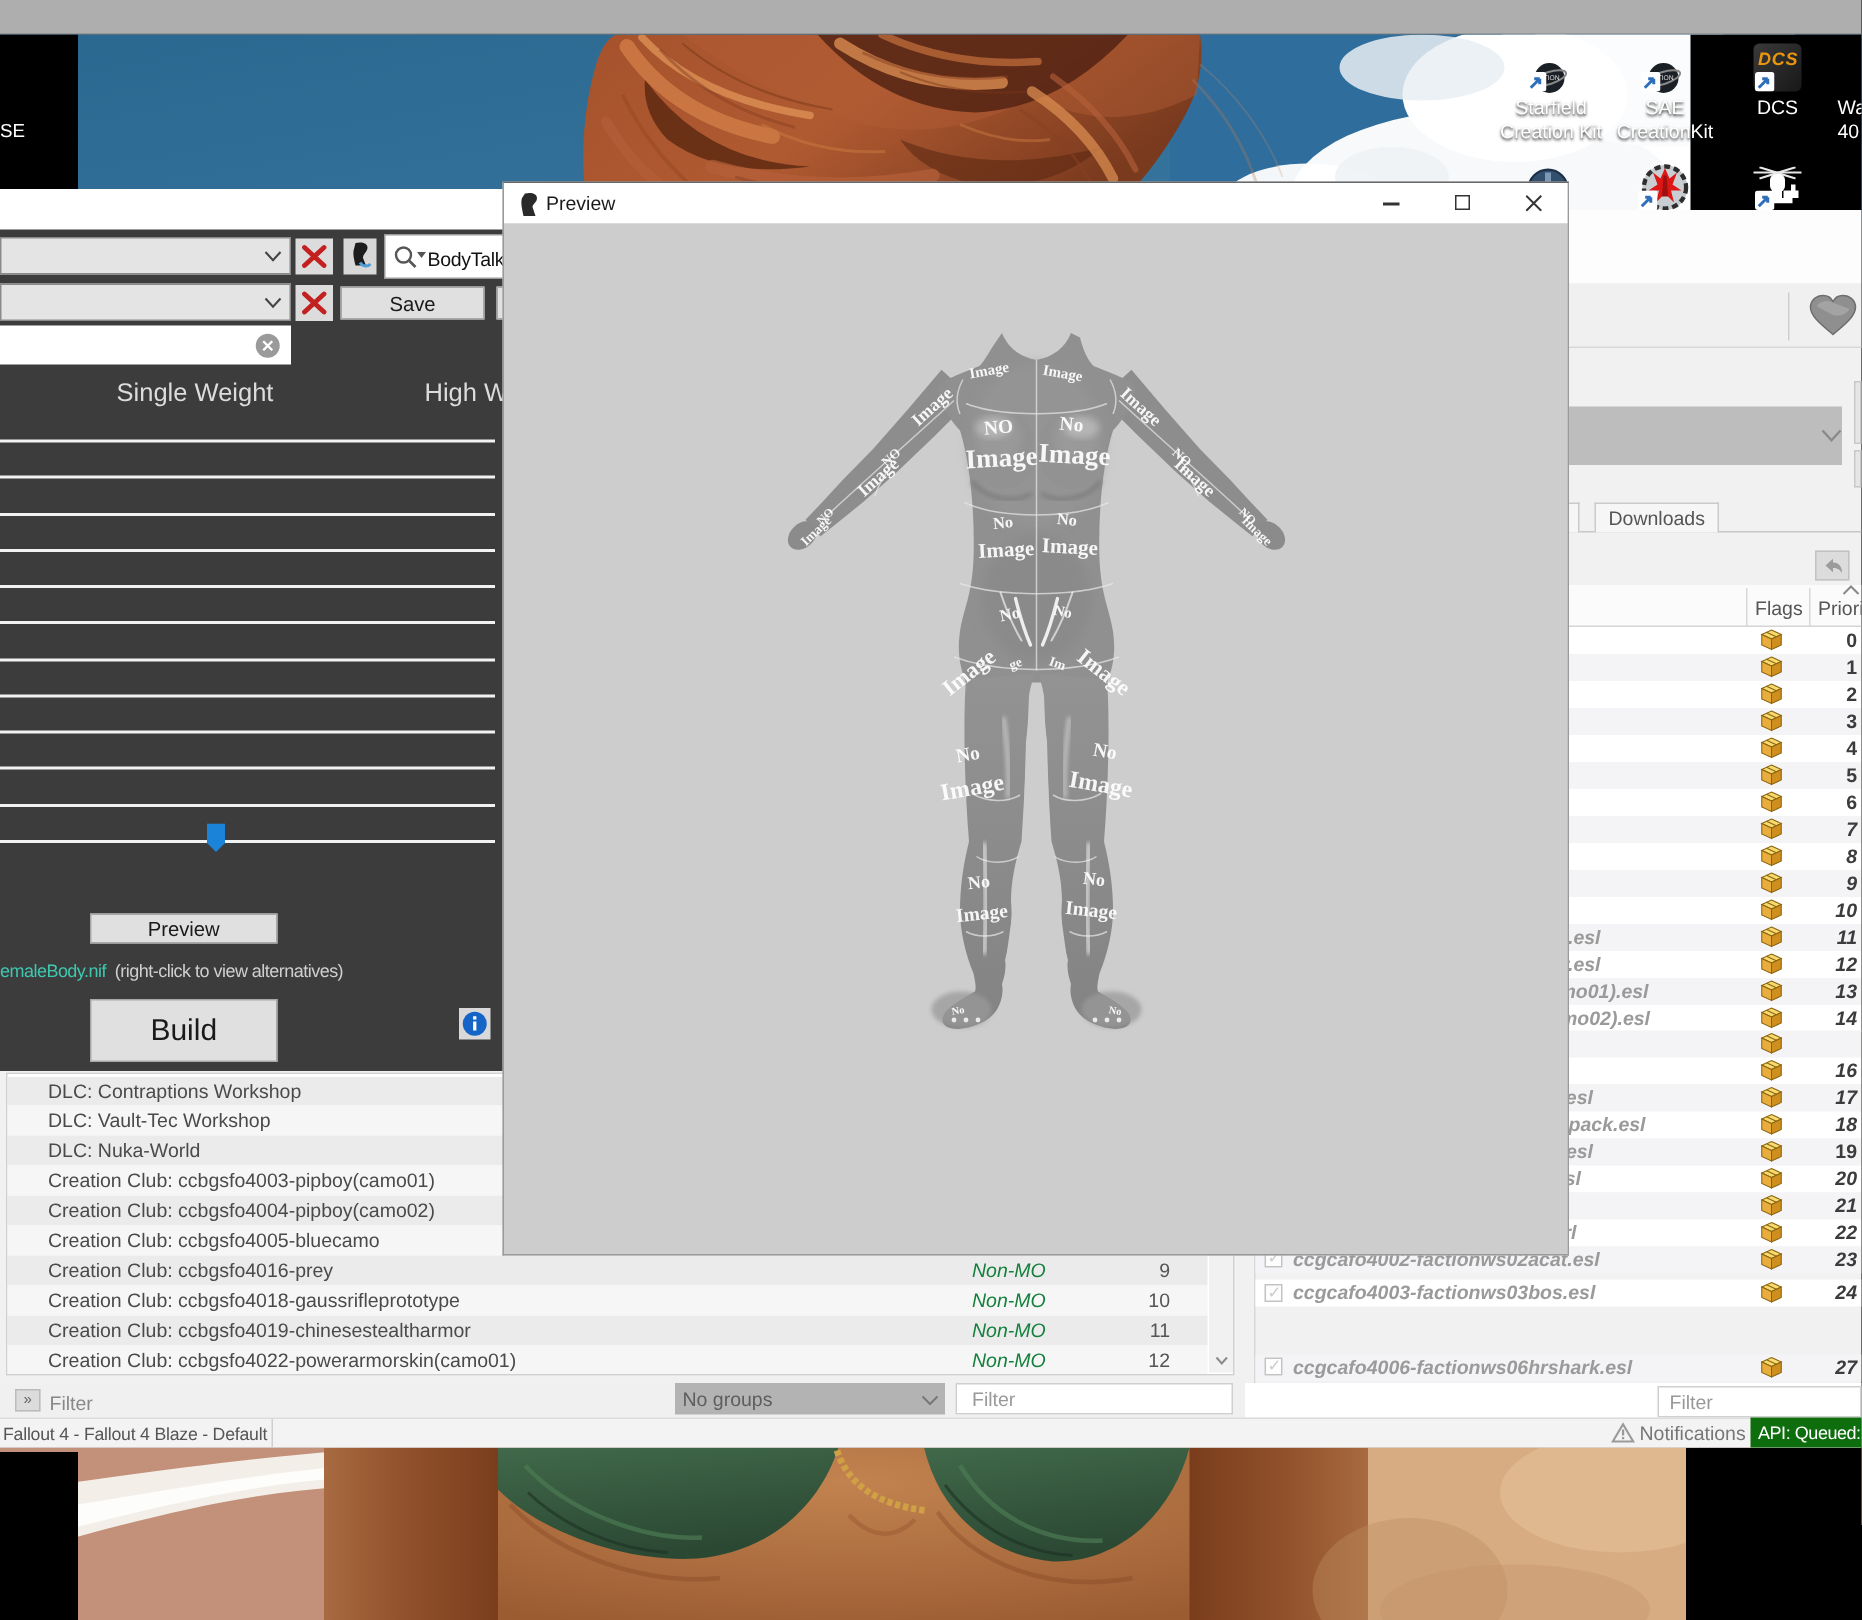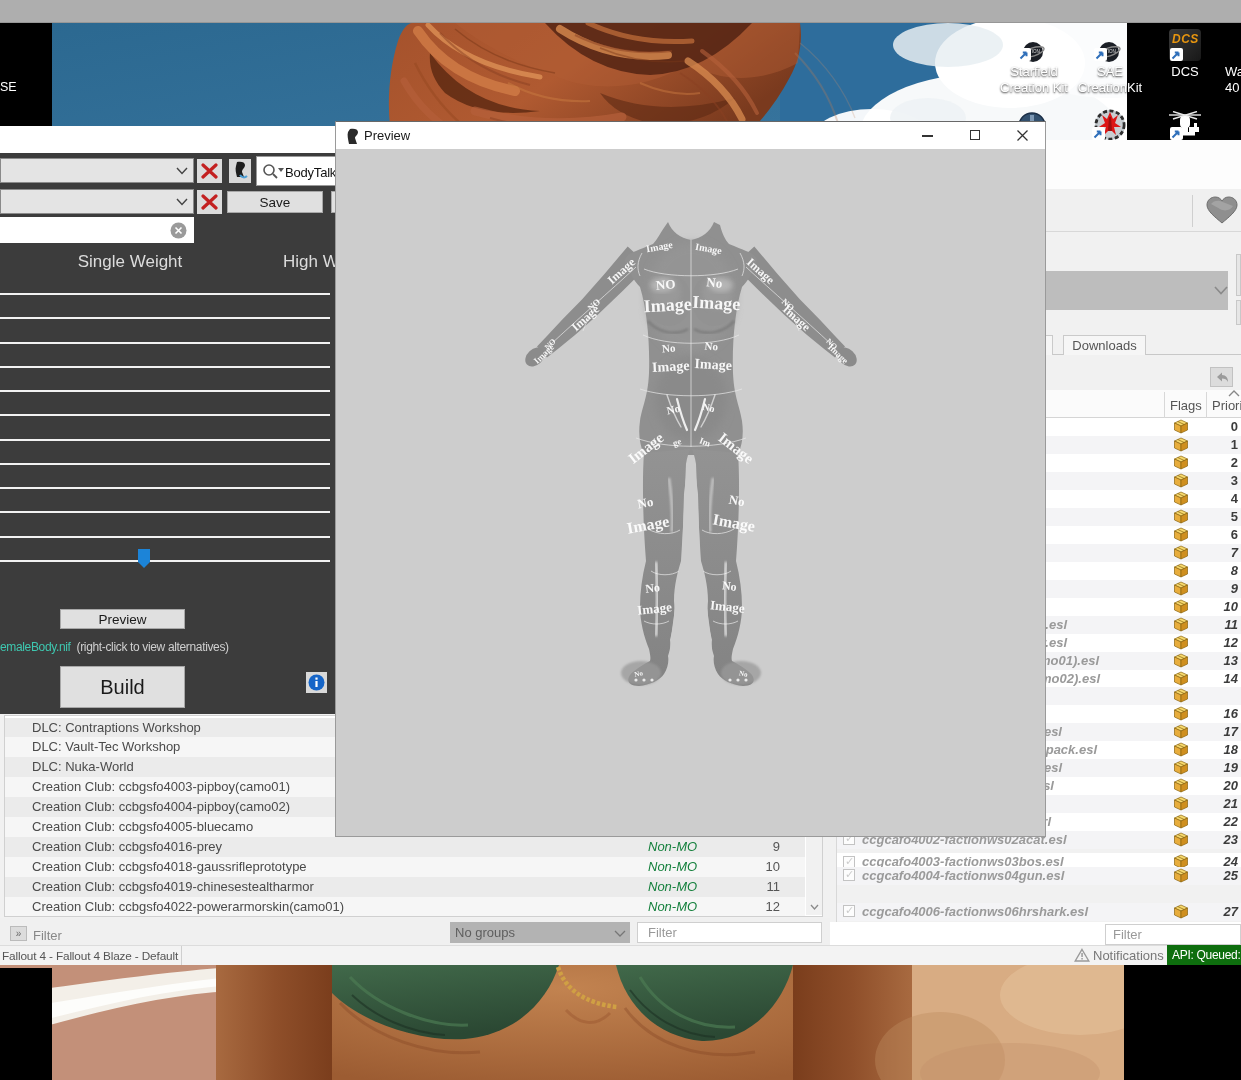--- a/index.html
+++ b/index.html
@@ -459,21 +459,21 @@
       </div>
 <div class="plgrow" style="top:619.2px;background:#f4f4f6;">
         <span class="plgchk"></span>
         <span class="plgname" style="right:179px;">ccbgsfo4019-chinesestealth.esl</span>
         <span class="plgflag"><svg width="16" height="15" viewBox="0 0 16 15">
             <polygon points="8,1 14.5,4 8,7 1.5,4" fill="#f7d96d" stroke="#8a6410" stroke-width="0.7"></polygon>
             <polygon points="1.5,4 8,7 8,14 1.5,11" fill="#e8ad3c" stroke="#8a6410" stroke-width="0.7"></polygon>
             <polygon points="14.5,4 8,7 8,14 14.5,11" fill="#cf8f1f" stroke="#8a6410" stroke-width="0.7"></polygon>
             <polyline points="4.7,2.5 11.2,5.5" fill="none" stroke="#8a6410" stroke-width="0.7"></polyline>
           </svg></span>
-        <span class="plgnum" style="font-style:italic;">19</span>
+        <span class="plgnum" style="">19</span>
       </div>
 <div class="plgrow" style="top:637.1px;background:#ffffff;">
         <span class="plgchk"></span>
         <span class="plgname" style="right:187px;">ccbgsfo4020-powerarmorsl</span>
         <span class="plgflag"><svg width="16" height="15" viewBox="0 0 16 15">
             <polygon points="8,1 14.5,4 8,7 1.5,4" fill="#f7d96d" stroke="#8a6410" stroke-width="0.7"></polygon>
             <polygon points="1.5,4 8,7 8,14 1.5,11" fill="#e8ad3c" stroke="#8a6410" stroke-width="0.7"></polygon>
             <polygon points="14.5,4 8,7 8,14 14.5,11" fill="#cf8f1f" stroke="#8a6410" stroke-width="0.7"></polygon>
             <polyline points="4.7,2.5 11.2,5.5" fill="none" stroke="#8a6410" stroke-width="0.7"></polyline>
           </svg></span>
@@ -515,31 +515,20 @@
 <div class="plgrow" style="top:713px;background:#ffffff;">
         <span class="plgchk"></span>
         <span class="plgname" style="left:25px;">ccgcafo4003-factionws03bos.esl</span>
         <span class="plgflag"><svg width="16" height="15" viewBox="0 0 16 15">
             <polygon points="8,1 14.5,4 8,7 1.5,4" fill="#f7d96d" stroke="#8a6410" stroke-width="0.7"></polygon>
             <polygon points="1.5,4 8,7 8,14 1.5,11" fill="#e8ad3c" stroke="#8a6410" stroke-width="0.7"></polygon>
             <polygon points="14.5,4 8,7 8,14 14.5,11" fill="#cf8f1f" stroke="#8a6410" stroke-width="0.7"></polygon>
             <polyline points="4.7,2.5 11.2,5.5" fill="none" stroke="#8a6410" stroke-width="0.7"></polyline>
           </svg></span>
         <span class="plgnum" style="font-style:italic;">24</span>
-      </div>
-<div class="plgrow" style="top:726.8px;background:#f4f4f6;">
-        <span class="plgchk"></span>
-        <span class="plgname" style="left:25px;">ccgcafo4004-factionws04gun.esl</span>
-        <span class="plgflag"><svg width="16" height="15" viewBox="0 0 16 15">
-            <polygon points="8,1 14.5,4 8,7 1.5,4" fill="#f7d96d" stroke="#8a6410" stroke-width="0.7"></polygon>
-            <polygon points="1.5,4 8,7 8,14 1.5,11" fill="#e8ad3c" stroke="#8a6410" stroke-width="0.7"></polygon>
-            <polygon points="14.5,4 8,7 8,14 14.5,11" fill="#cf8f1f" stroke="#8a6410" stroke-width="0.7"></polygon>
-            <polyline points="4.7,2.5 11.2,5.5" fill="none" stroke="#8a6410" stroke-width="0.7"></polyline>
-          </svg></span>
-        <span class="plgnum" style="font-style:italic;">25</span>
       </div>
 <div class="plgrow" style="top:762.7px;background:#f4f4f6;">
         <span class="plgchk"></span>
         <span class="plgname" style="left:25px;">ccgcafo4006-factionws06hrshark.esl</span>
         <span class="plgflag"><svg width="16" height="15" viewBox="0 0 16 15">
             <polygon points="8,1 14.5,4 8,7 1.5,4" fill="#f7d96d" stroke="#8a6410" stroke-width="0.7"></polygon>
             <polygon points="1.5,4 8,7 8,14 1.5,11" fill="#e8ad3c" stroke="#8a6410" stroke-width="0.7"></polygon>
             <polygon points="14.5,4 8,7 8,14 14.5,11" fill="#cf8f1f" stroke="#8a6410" stroke-width="0.7"></polygon>
             <polyline points="4.7,2.5 11.2,5.5" fill="none" stroke="#8a6410" stroke-width="0.7"></polyline>
           </svg></span>

